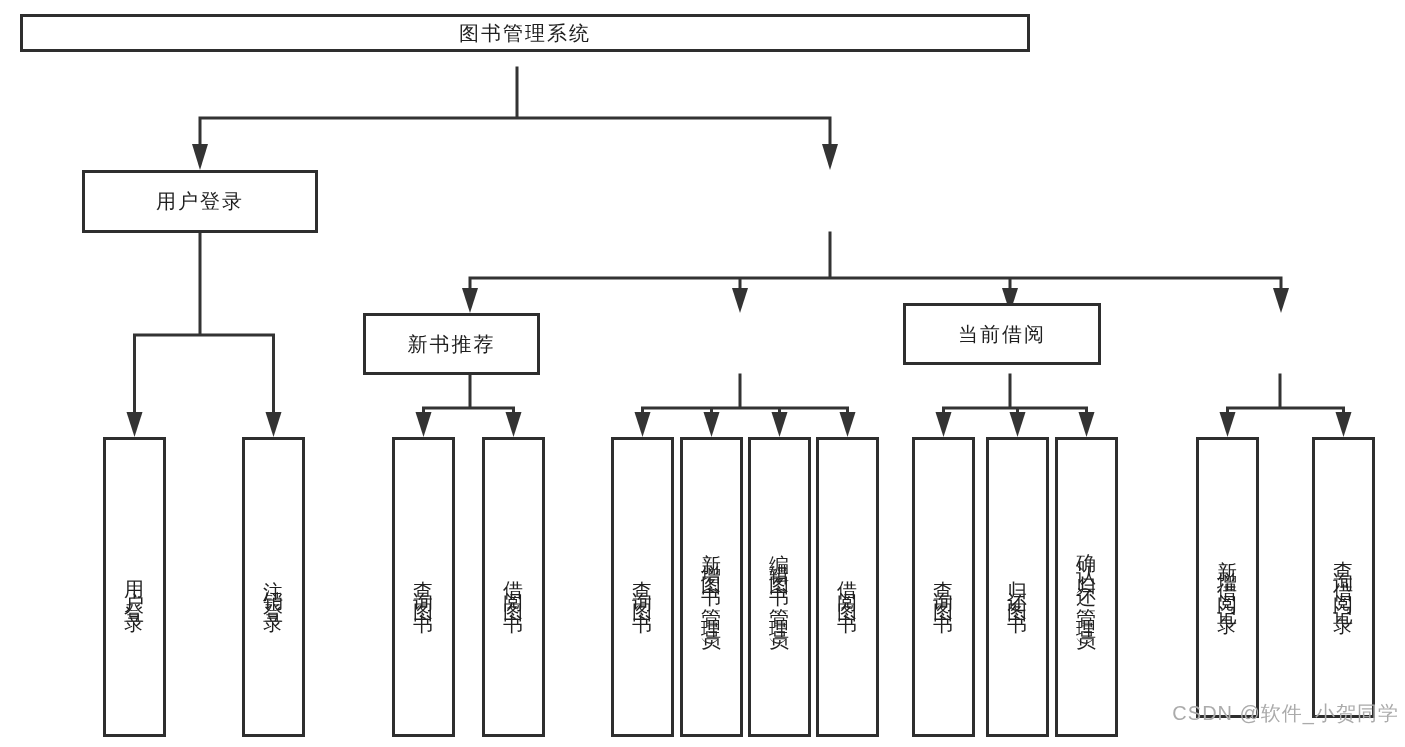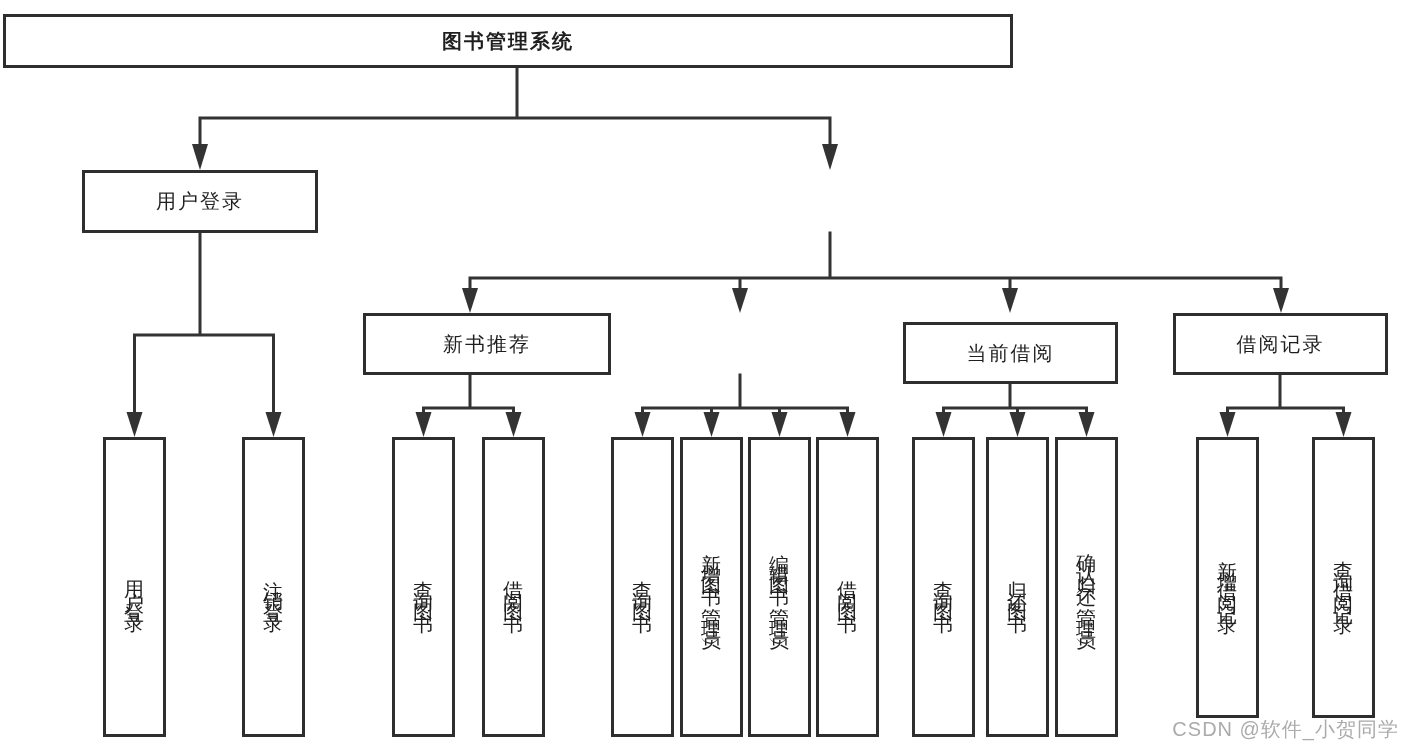--- a/index.html
+++ b/index.html
@@ -54,21 +54,21 @@
     text-orientation: mixed;
     font-size: 20px;
     letter-spacing: 11px;
     line-height: 1;
     white-space: nowrap;
   }
 
   .watermark {
     position: absolute;
     right: 6px;
-    bottom: 4px;
+    bottom: 20px;
     font-size: 20px;
     letter-spacing: 1px;
     color: var(--watermark);
     white-space: nowrap;
   }
 </style>
 </head>
 <body>
 
 <div class="canvas">
@@ -109,36 +109,33 @@
       <polygon points="771.5,412 787.5,412 779.5,437"></polygon>
       <polygon points="839.5,412 855.5,412 847.5,437"></polygon>
       <polygon points="935.5,412 951.5,412 943.5,437"></polygon>
       <polygon points="1009.5,412 1025.5,412 1017.5,437"></polygon>
       <polygon points="1078.5,412 1094.5,412 1086.5,437"></polygon>
       <polygon points="1219.5,412 1235.5,412 1227.5,437"></polygon>
       <polygon points="1335.5,412 1351.5,412 1343.5,437"></polygon>
     </g>
   </svg>
 
-  <div class="node hbox" style="left:3px; top:14px; width:1010px; height:54px;font-weight:bold;">
+  <div class="node hbox" style="left:20px; top:14px; width:1010px; height:38px;">
     <span>图书管理系统</span>
   </div>
 
   <div class="node hbox" style="left:82px; top:170px; width:236px; height:63px;">
     <span>用户登录</span>
   </div>
 
-  <div class="node hbox" style="left:363px; top:313px; width:248px; height:62px;">
+  <div class="node hbox" style="left:363px; top:313px; width:177px; height:62px;">
     <span>新书推荐</span>
   </div>
-  <div class="node hbox" style="left:903px; top:322px; width:215px; height:62px;">
+  <div class="node hbox" style="left:903px; top:303px; width:198px; height:62px;">
     <span>当前借阅</span>
-  </div>
-  <div class="node hbox" style="left:1173px; top:313px; width:215px; height:62px;">
-    <span>借阅记录</span>
   </div>
 
   <div class="node vbox" style="left:103px; top:437px; width:63px; height:300px;">
     <span>用户登录</span>
   </div>
   <div class="node vbox" style="left:242px; top:437px; width:63px; height:300px;">
     <span>注销登录</span>
   </div>
 
   <div class="node vbox" style="left:392px; top:437px; width:63px; height:300px;">

